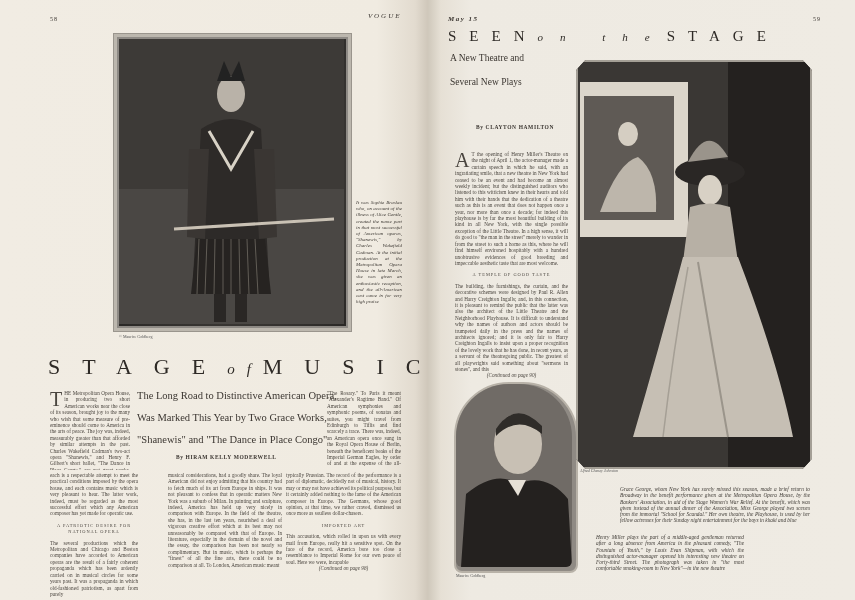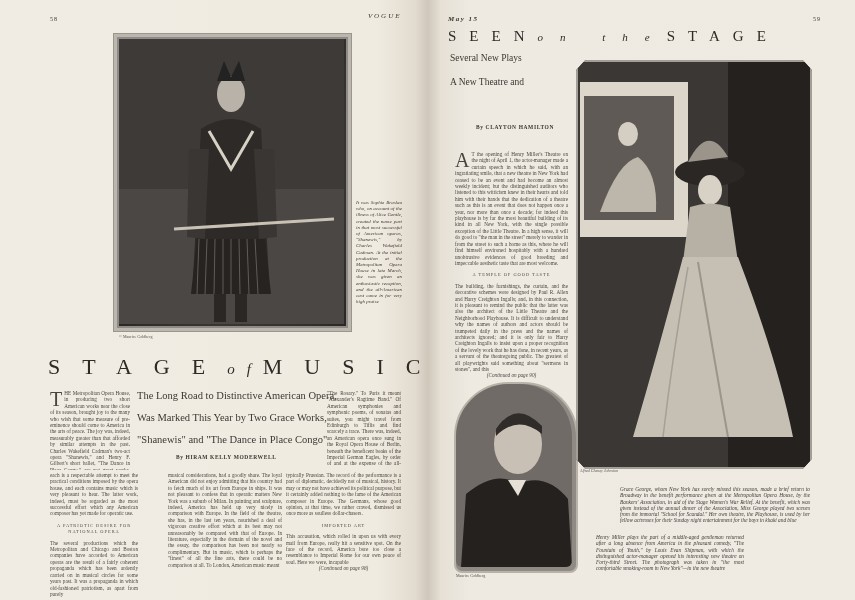--- a/index.html
+++ b/index.html
@@ -98,22 +98,22 @@
 
   <div class="page page-right">
     <div class="runhead" style="left:20px;top:15px;letter-spacing:1.5px;font-weight:bold;">May 15</div>
     <div class="folio" style="left:385px;">59</div>
 
     <div class="title-big" style="left:20px;top:28px;font-size:15px;letter-spacing:13px;">
       <span>SEEN</span><i style="font-size:11px;letter-spacing:17px;">on the</i><span>STAGE</span>
     </div>
 
     <div class="deck" style="left:22px;top:46px;width:110px;line-height:24px;font-size:9.5px;">
+      <div style="white-space:nowrap;">A New Theatre and</div>
       <div style="white-space:nowrap;">Several New Plays</div>
-      <div style="white-space:nowrap;">A New Theatre and</div>
     </div>
     <div class="byline" style="left:48px;top:124px;">By CLAYTON HAMILTON</div>
 
     <div class="col" style="left:27px;top:151px;width:113px;">
       <span class="dropcap">A</span><span>T the opening of Henry Miller's Theatre on the night of April 1, the actor-manager made a curtain speech in which he said, with an ingratiating smile, that a new theatre in New York had ceased to be an event and had become an almost weekly incident; but the distinguished auditors who listened to this witticism knew in their hearts and told him with their hands that the dedication of a theatre such as this is an event that does not happen once a year, nor more than once a decade; for indeed this playhouse is by far the most beautiful building of its kind in all New York, with the single possible exception of the Little Theatre. In a high sense, it will do good to "the man in the street" merely to wander in from the street to such a home as this, where he will find himself environed hospitably with a hundred unobtrusive evidences of good breeding and impeccable aesthetic taste that are most welcome.</span>
       <div class="subhead">A TEMPLE OF GOOD TASTE</div>
       <div>The building, the furnishings, the curtain, and the decorative schemes were designed by Paul R. Allen and Harry Creighton Ingalls; and, in this connection, it is pleasant to remind the public that the latter was also the architect of the Little Theatre and the Neighborhood Playhouse. It is difficult to understand why the names of authors and actors should be trumpeted daily in the press and the names of architects ignored; and it is only fair to Harry Creighton Ingalls to insist upon a proper recognition of the lovely work that he has done, in recent years, as a servant of the theatregoing public. The greatest of all playwrights said something about "sermons in stones", and this</div>
       <span class="cont">(Continued on page 90)</span>
     </div>
 

